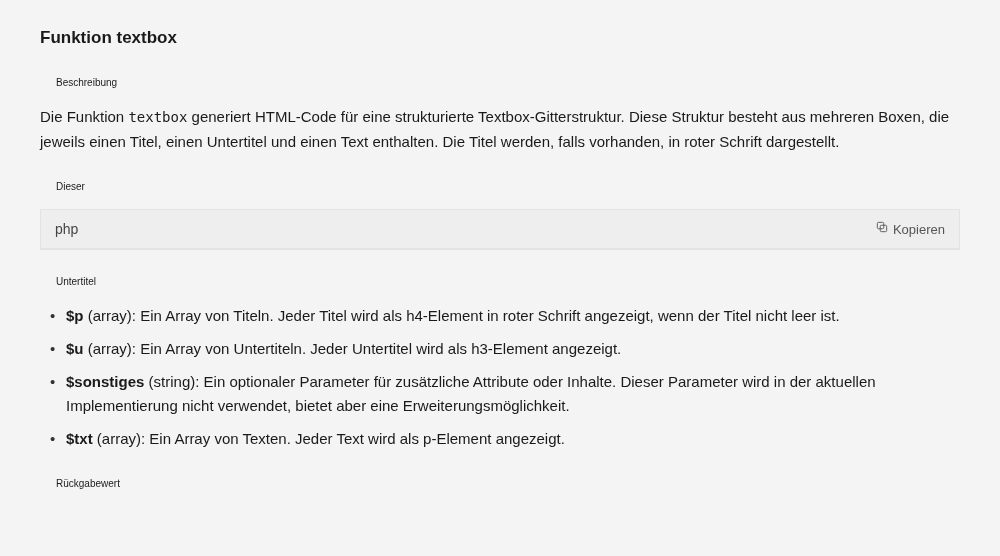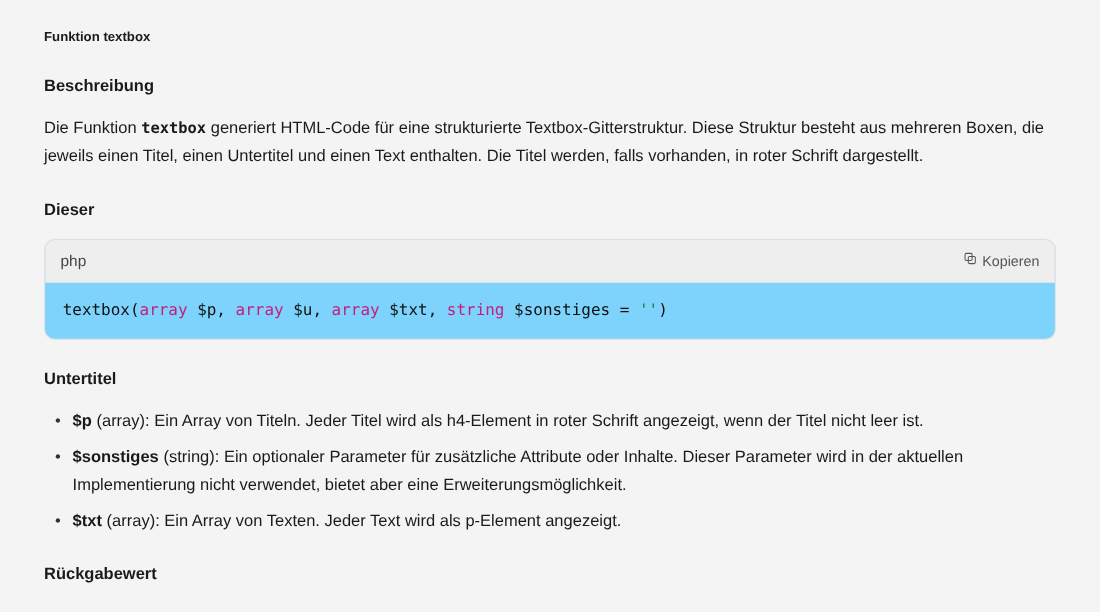--- a/index.html
+++ b/index.html
@@ -6,48 +6,48 @@
   body {
     font-family: -apple-system, BlinkMacSystemFont, "Segoe UI", Helvetica, Arial, sans-serif;
     background: #f4f4f4;
     color: #1a1a1a;
     font-size: 15px;
     line-height: 1.6;
     padding: 24px 40px 30px 40px;
     width: 1000px;
   }
   h2.main-title {
-    font-size: 12px;
+    font-size: 17px;
     font-weight: 700;
     margin-bottom: 22px;
   }
   h3.section-title {
-    font-size: 15px;
-    font-weight: 700;
+    font-size: 10px;
+    font-weight: 400;
     margin-top: 24px;
     margin-bottom: 14px;
+    margin-left: 16px;
   }
   p.body-text {
     font-size: 15px;
     line-height: 1.65;
     margin-bottom: 6px;
   }
   code.inline {
     font-family: ui-monospace, SFMono-Regular, Menlo, Consolas, monospace;
     font-size: 14px;
     background: transparent;
-    font-weight: bold;
   }
   .code-block {
     border: 1px solid #e3e3e3;
-    border-radius: 10px;
+    border-radius: 0;
     overflow: hidden;
     margin-top: 6px;
     margin-bottom: 6px;
-    background: #7dd3fc;
+    background: #fef9c3;
   }
   .code-header {
     display: flex;
     justify-content: space-between;
     align-items: center;
     background: #eeeeee;
     padding: 8px 14px;
     font-size: 14px;
     color: #444;
     border-bottom: 1px solid #e3e3e3;
@@ -111,29 +111,32 @@
     <button class="copy-btn">
       <span>
         <svg viewBox="0 0 24 24">
             <rect x="9" y="9" width="11" height="11" rx="2"></rect>
             <rect x="4" y="4" width="11" height="11" rx="2"></rect>
           </svg>
       </span>
       <span>Kopieren</span>
     </button>
   </div>
-  <div class="code-body"><span>textbox(</span><span class="kw">array</span><span> $p, </span><span class="kw">array</span><span> $u, </span><span class="kw">array</span><span> $txt, </span><span class="kw">string</span><span> $sonstiges = </span><span class="str">''</span><span>)</span></div>
 </div>
 
 <h3 class="section-title">Untertitel</h3>
 
 <ul class="param-list">
   <li>
     <span class="param-name">$p</span>
     <span> </span><span>(array): </span><span>Ein Array von Titeln. Jeder Titel wird als h4-Element in roter Schrift angezeigt, wenn der Titel nicht leer ist.</span>
+  </li>
+  <li>
+    <span class="param-name">$u</span>
+    <span> </span><span>(array): </span><span>Ein Array von Untertiteln. Jeder Untertitel wird als h3-Element angezeigt.</span>
   </li>
   <li>
     <span class="param-name">$sonstiges</span>
     <span> </span><span>(string): </span><span>Ein optionaler Parameter für zusätzliche Attribute oder Inhalte. Dieser Parameter wird in der aktuellen Implementierung nicht verwendet, bietet aber eine Erweiterungsmöglichkeit.</span>
   </li>
   <li>
     <span class="param-name">$txt</span>
     <span> </span><span>(array): </span><span>Ein Array von Texten. Jeder Text wird als p-Element angezeigt.</span>
   </li>
 </ul>

